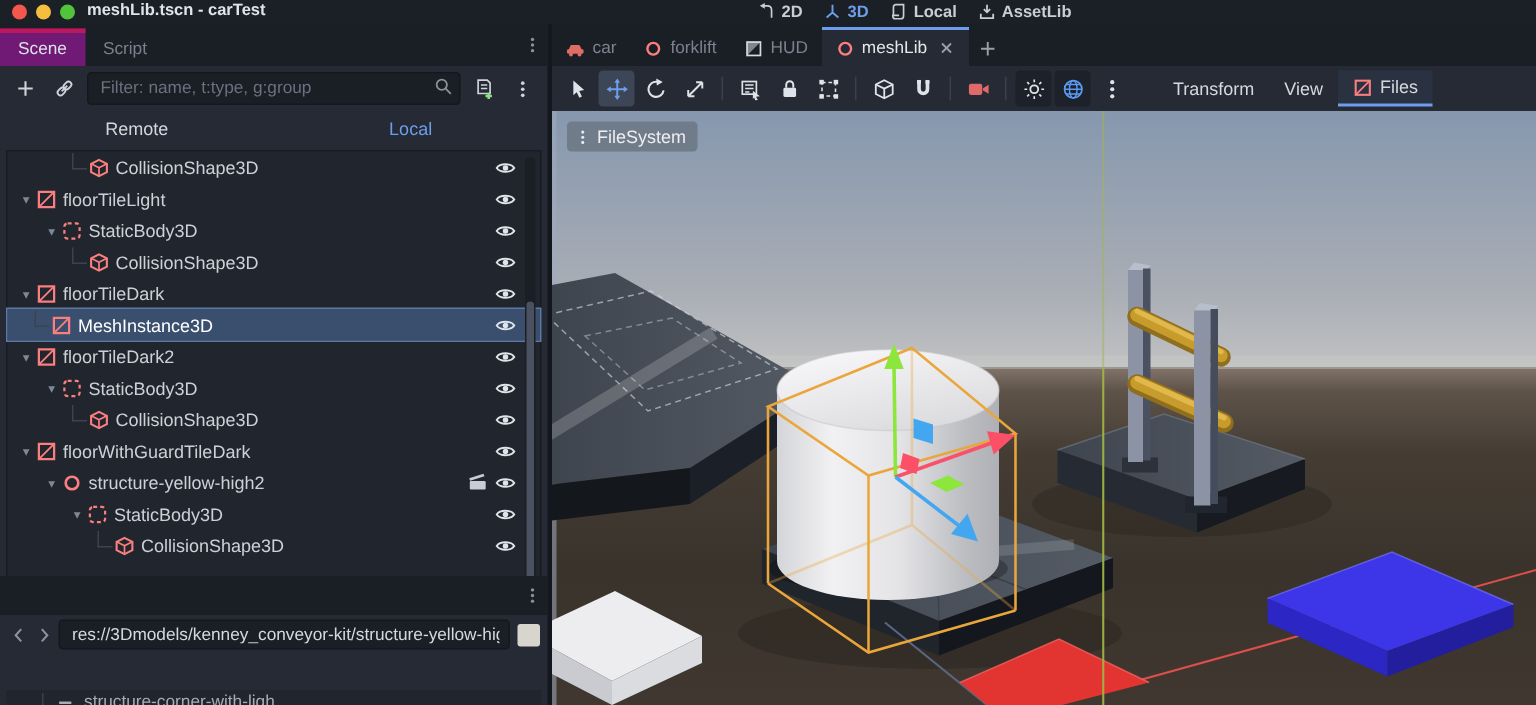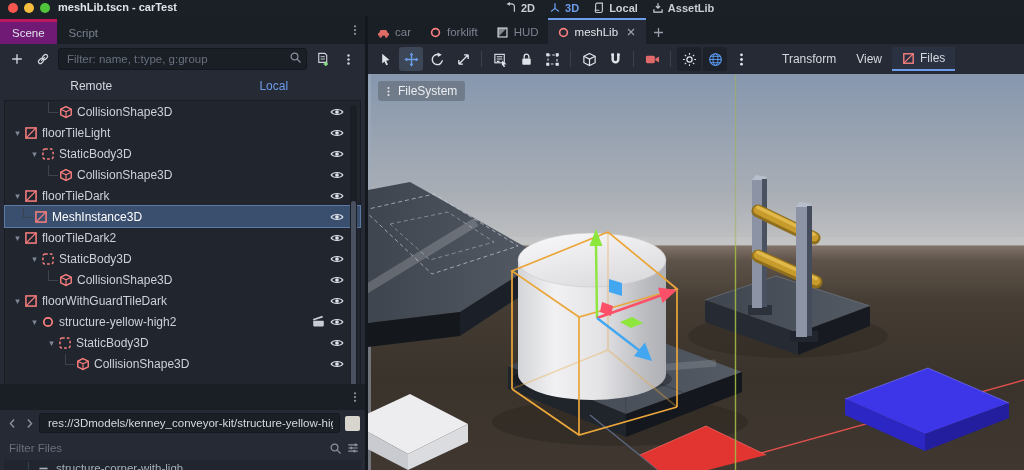--- a/index.html
+++ b/index.html
@@ -458,37 +458,20 @@
         <span class="ico">
           <svg width="13" height="13" viewBox="0 0 16 16">
             <path d="M6 3 L10.5 8 L6 13" fill="none" stroke="currentColor" stroke-width="1.7"></path>
           </svg>
         </span>
       </div>
     <input id="fs-path" class="gd" style="padding-right: 6px;" value="res://3Dmodels/kenney_conveyor-kit/structure-yellow-high.g">
     <div id="fs-swatch"></div>
   </div>
 
-  <div id="fs-filterrow" class="abs">
-    <input class="gd" style="flex: 1 1 0%; background: rgb(37, 42, 52); border: none; padding-left: 4px;" placeholder="Filter Files">
-    <span class="ico" style="color:#8a919d">
-        <svg width="13" height="13" viewBox="0 0 16 16">
-          <circle cx="6.8" cy="6.8" r="4.2" fill="none" stroke="currentColor" stroke-width="1.5"></circle>
-          <path d="M10 10 L14.2 14.2" stroke="currentColor" stroke-width="1.5"></path>
-        </svg>
-      </span>
-    <span class="ico" style="color:#8a919d">
-        <svg width="14" height="14" viewBox="0 0 16 16">
-          <path d="M2.5 4.5 H13.5 M2.5 8 H13.5 M2.5 11.5 H13.5" stroke="currentColor" stroke-width="1.3"></path>
-          <rect x="9.8" y="3" width="2.4" height="3" fill="currentColor"></rect>
-          <rect x="4.8" y="6.5" width="2.4" height="3" fill="currentColor"></rect>
-          <rect x="8.3" y="10" width="2.4" height="3" fill="currentColor"></rect>
-        </svg>
-      </span>
-  </div>
 
   <div id="fs-partial" class="abs">
     <div class="vline"></div>
     <span class="ico" style="color:#aab0ba;margin-left:8px">
         <svg width="13" height="13" viewBox="0 0 16 16">
           <rect x="3" y="7" width="10" height="2" fill="currentColor"></rect>
         </svg>
       </span>
     <span class="ptext">structure-corner-with-ligh</span>
   </div>

